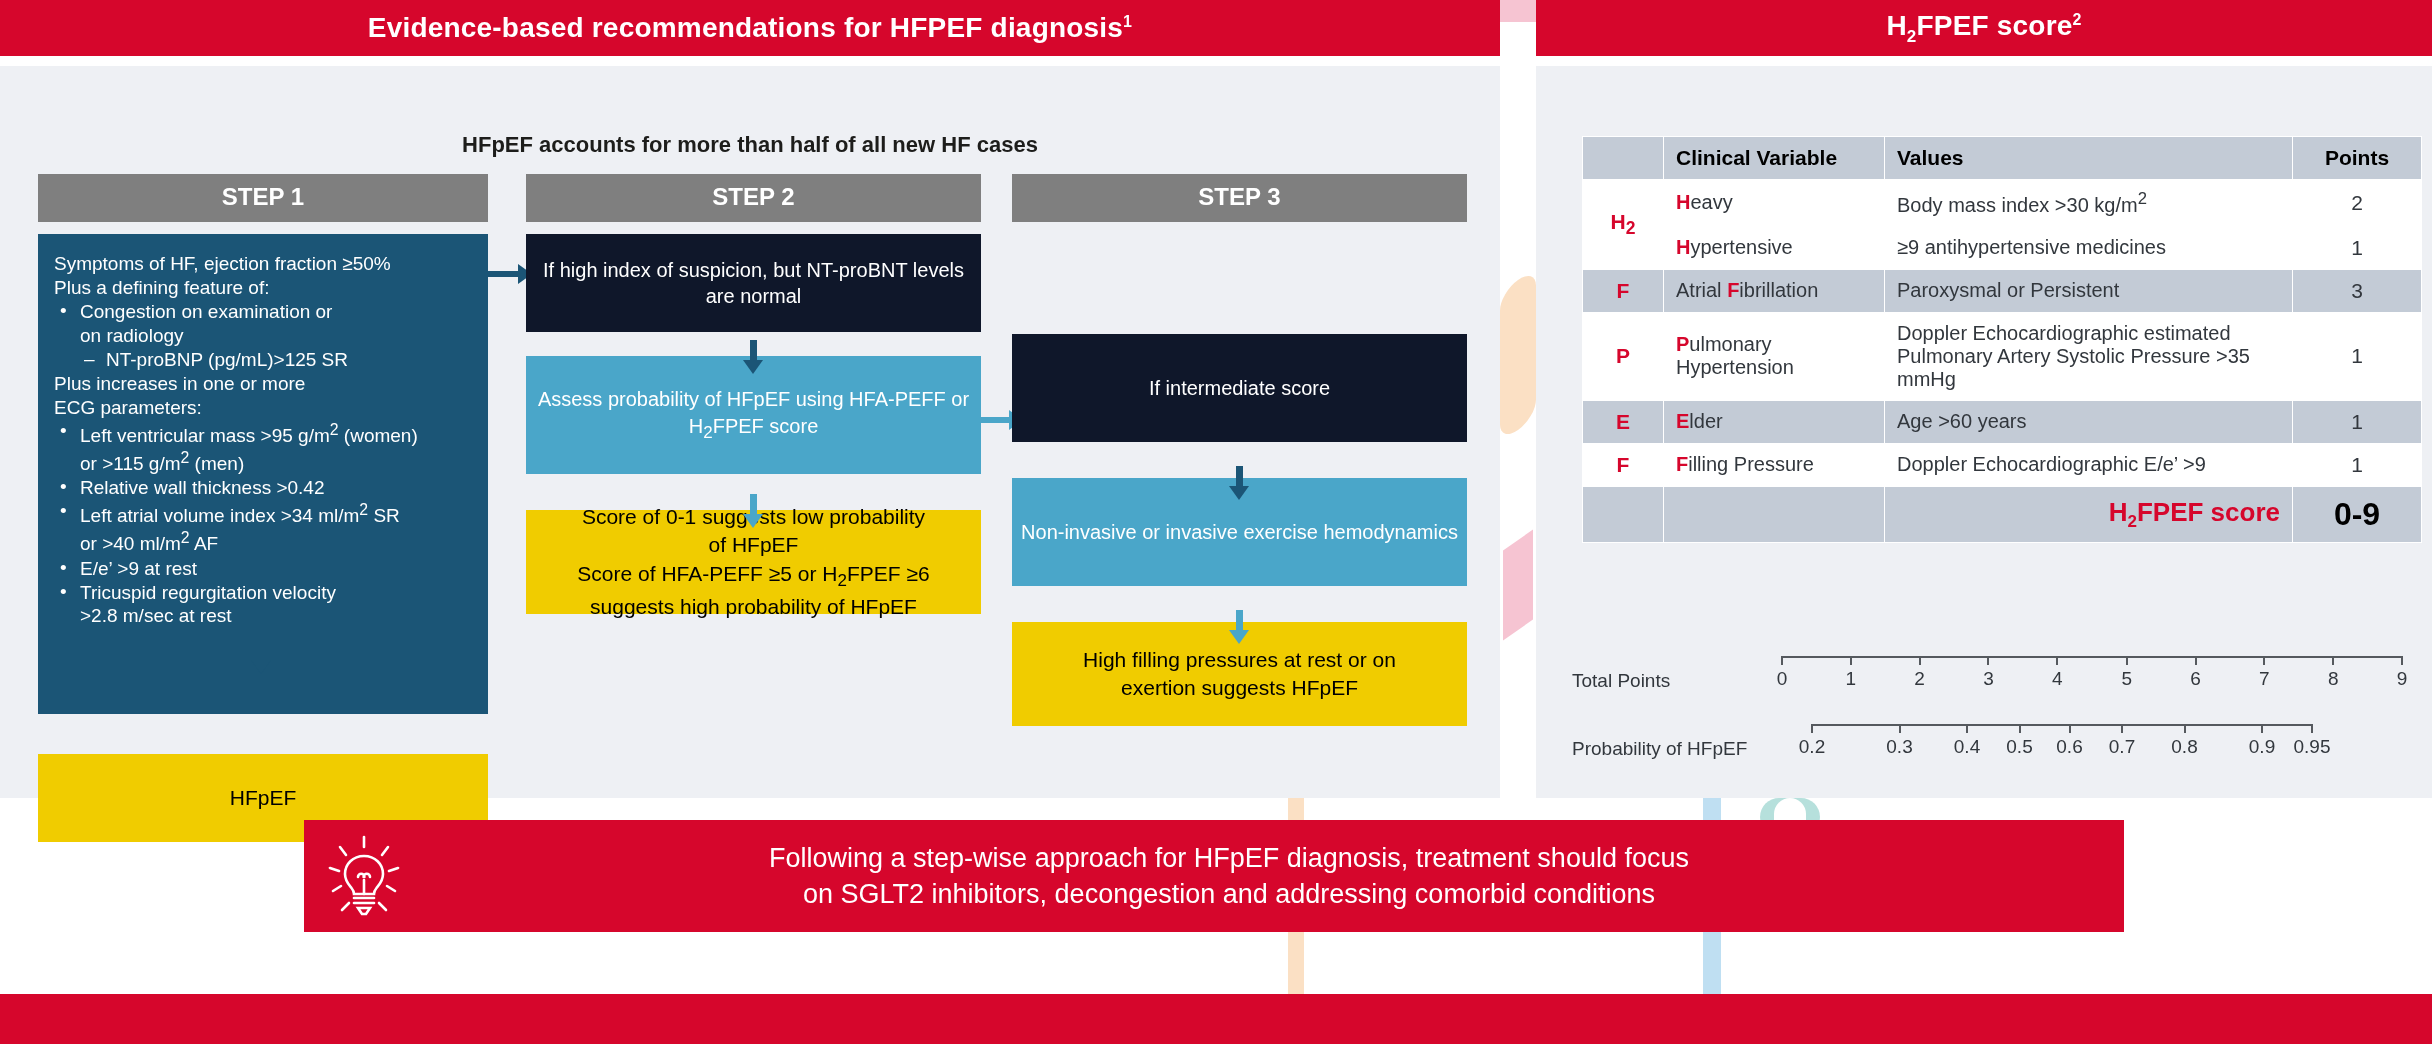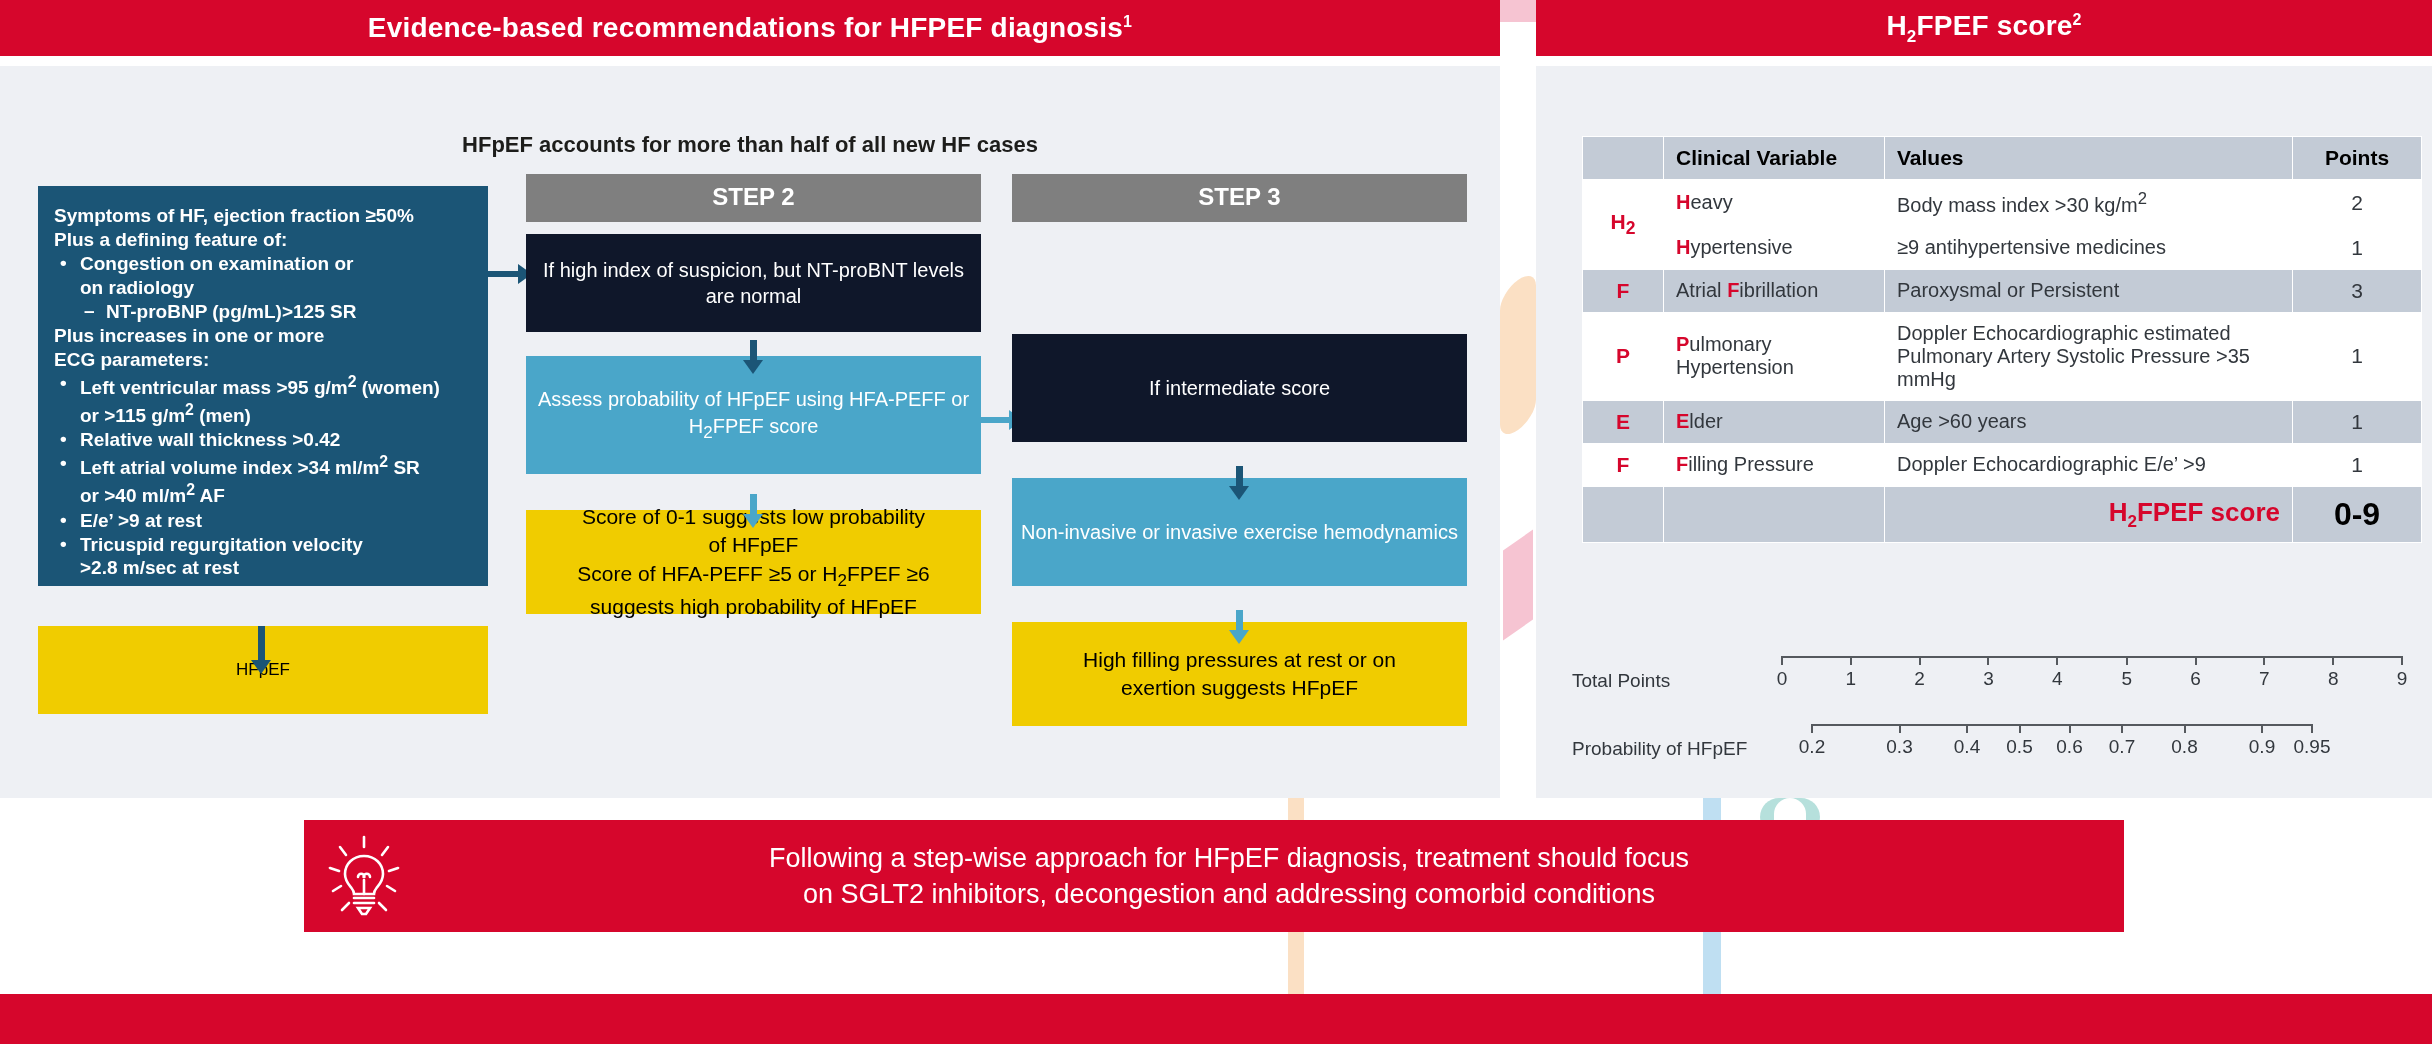--- a/index.html
+++ b/index.html
@@ -66,30 +66,30 @@
     text-align: center;
   }
   .box-dark  { background: #0f172a; color: #ffffff; }
   .box-light { background: #4aa6c9; color: #ffffff; }
   .box-yellow{ background: #f0cc00; color: #000000; font-weight: normal; }
 
   
   #s1-body {
     margin-top: 12px; background:#1b5576; color:#fff;
     padding: 18px 16px 20px 16px; font-size: 19px; line-height: 1.26;
-    box-sizing: border-box; height: 400px; font-weight: bold;
+    box-sizing: border-box; height: 480px;
   }
   #s1-body ul { list-style:none; margin:0; padding:0; }
   #s1-body li { position:relative; padding-left: 26px; }
   #s1-body li::before {
     content:"\2022"; position:absolute; left: 6px; top: -1px;
   }
   #s1-body li.dash { padding-left: 52px; }
   #s1-body li.dash::before { content:"\2013"; left: 30px; }
-  #s1-yellow { margin-top: 40px; height: 88px; font-size: 17px; }
+  #s1-yellow { margin-top: 40px; height: 88px; font-size: 21px; }
 
   
   #s2-a { margin-top: 12px; height: 98px; font-size: 20px; line-height:1.3; }
   #s2-b { margin-top: 24px; height: 118px; font-size: 20px; line-height:1.35; }
   #s2-c { margin-top: 36px; height: 104px; font-size: 21px; line-height:1.35; padding: 0 10px; }
 
   
   #s3-a { margin-top: 112px; height: 108px; font-size: 20px; }
   #s3-b { margin-top: 36px; height: 108px; font-size: 20px; line-height:1.35; }
   #s3-c { margin-top: 36px; height: 104px; font-size: 21px; line-height:1.35; padding:0 10px; }
@@ -170,20 +170,21 @@
 <div class="hdr-bar" id="hdr-right">
   <span class="hdr-text"><span>H</span><sub class="sb">2</sub><span>FPEF score</span><sup class="ref">2</sup></span>
 </div>
 
 <div class="panel" id="panel-left"></div>
 <div class="panel" id="panel-right"></div>
 
 <div id="flow-subtitle">HFpEF accounts for more than half of all new HF cases</div>
 
 <div class="step-col" id="col-1">
+  <div class="step-head">STEP 1</div>
   <div id="s1-body">
     <div>Symptoms of HF, ejection fraction ≥50%</div>
     <div>Plus a defining feature of:</div>
     <ul>
       <li>
         <span>Congestion on examination or</span><br><span>on radiology</span>
       </li>
       <li class="dash">NT-proBNP (pg/mL)&gt;125 SR</li>
     </ul>
     <div>Plus increases in one or more</div>

